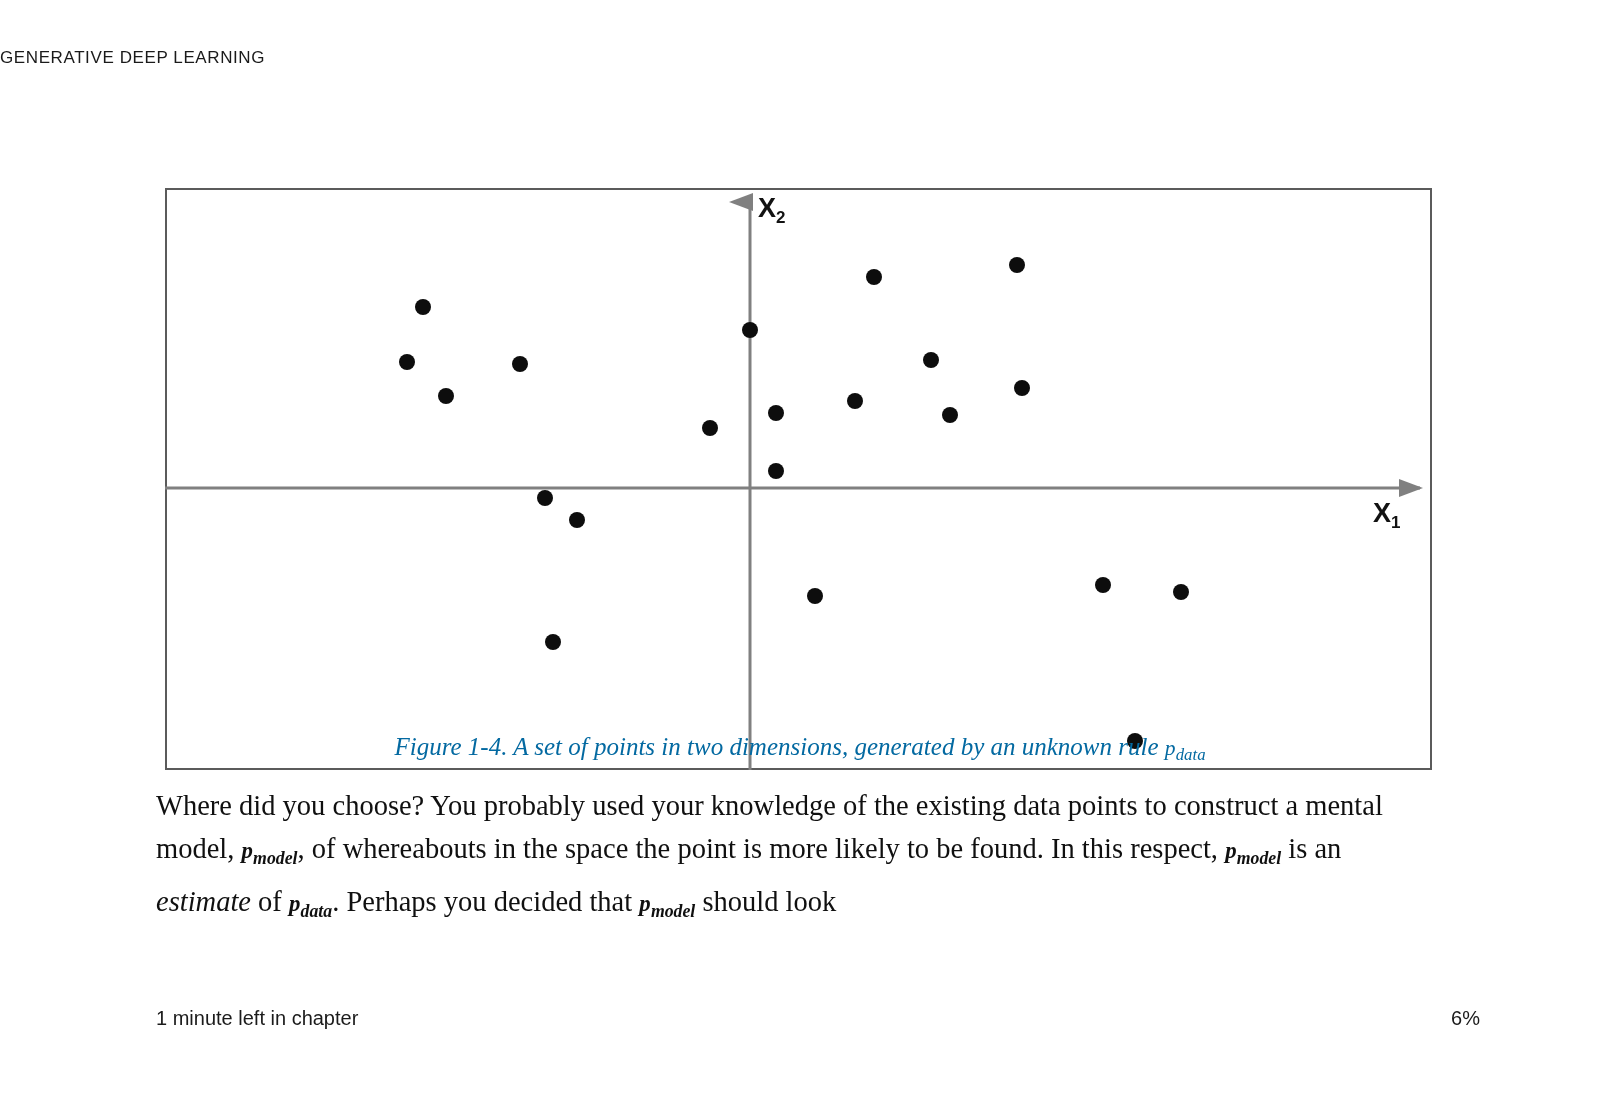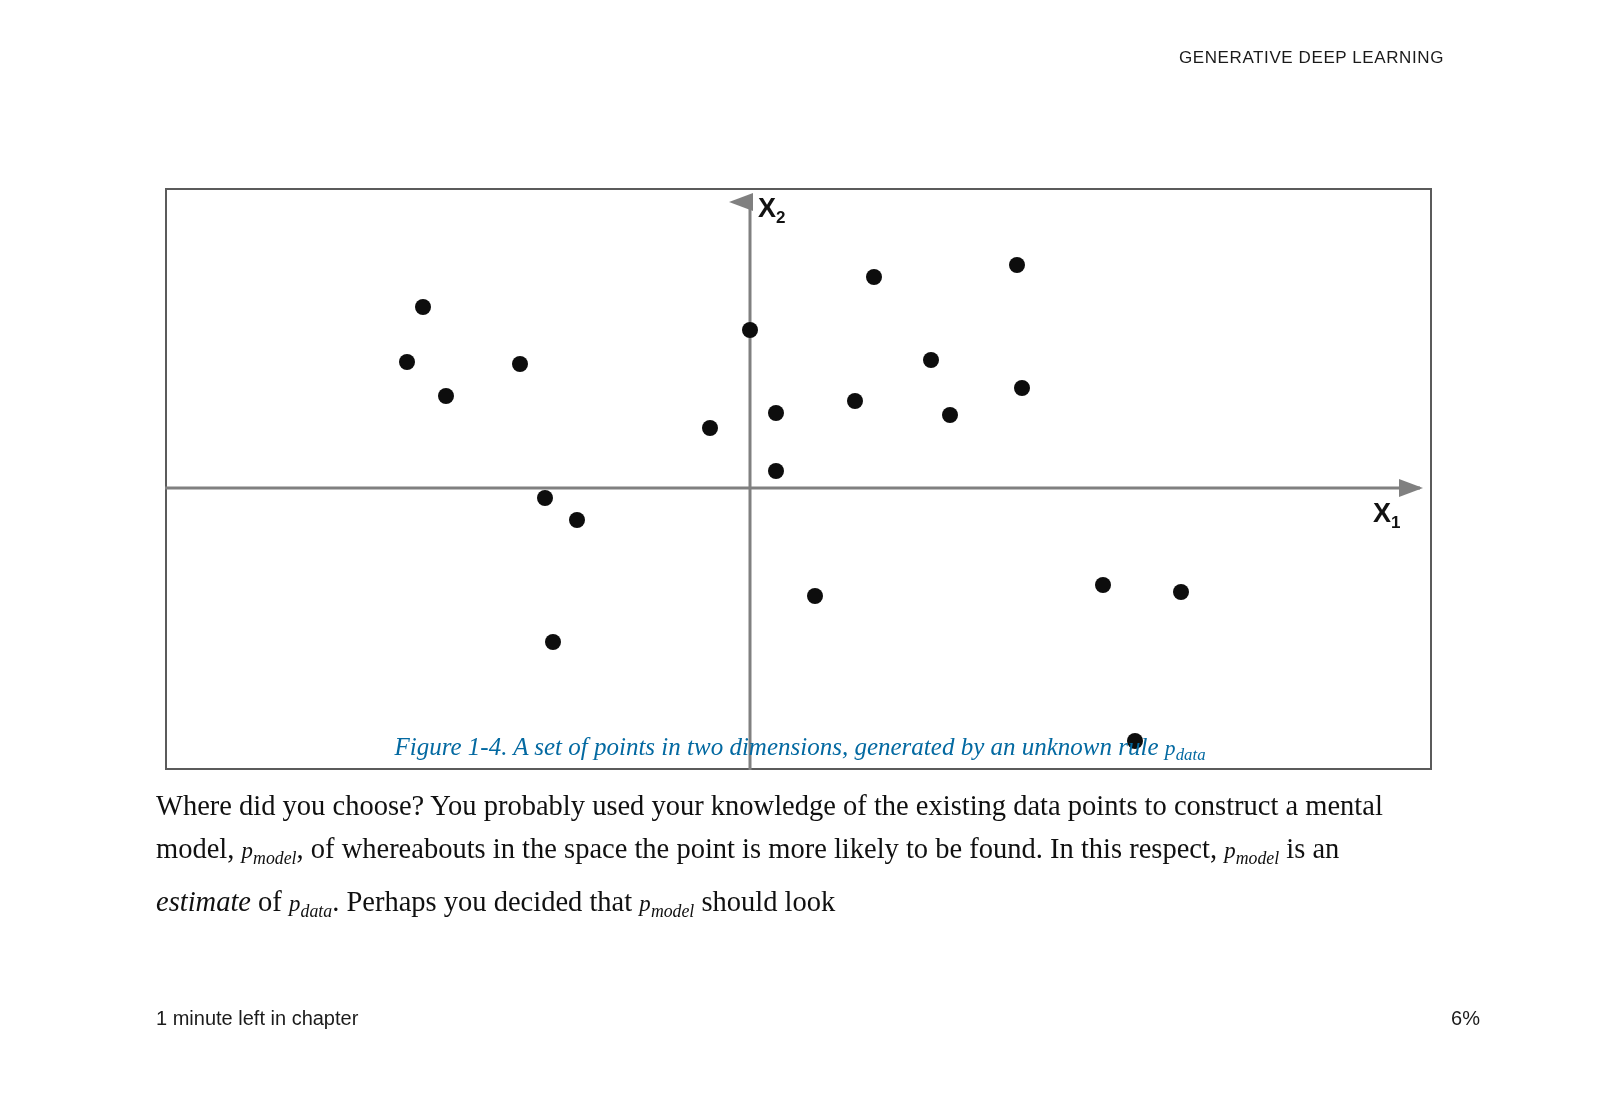--- a/index.html
+++ b/index.html
@@ -15,21 +15,21 @@
     color: #111111;
     overflow: hidden;
   }
 
   
   .running-header {
     position: absolute;
     top: 48px;
     left: 0;
     width: 1444px;
-    text-align: right;
+    text-align: left;
     font-family: "Liberation Sans", sans-serif;
     font-size: 17px;
     letter-spacing: 0.6px;
     color: #1a1a1a;
   }
 
   
   .figure-wrap {
     position: absolute;
     left: 165px;
@@ -99,21 +99,21 @@
     left: 156px;
     top: 784px;
     width: 1240px;
     font-family: "Liberation Serif", serif;
     font-size: 28.5px;
     line-height: 43px;
     color: #101010;
     text-align: left;
   }
   .body-text em { font-style: italic; }
-  .body-text .mathvar { font-size: 0.8em; }
+  .body-text .mathvar { font-size: 0.8em; font-weight: bold; }
 
   
   .footer {
     position: absolute;
     left: 0;
     top: 1007px;
     width: 1600px;
     height: 24px;
     font-family: "Liberation Sans", sans-serif;
     font-size: 20px;

